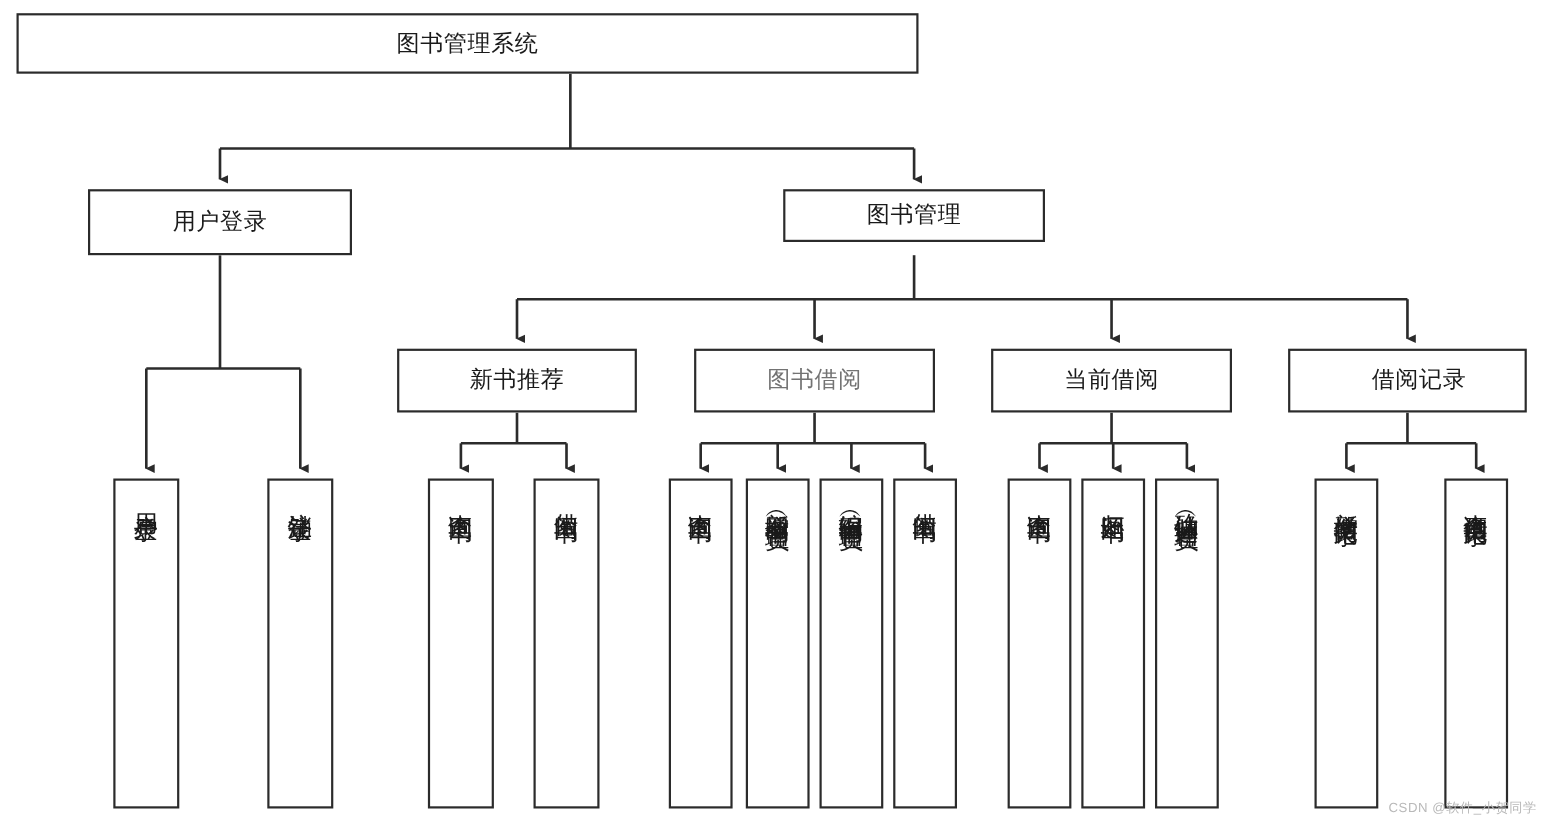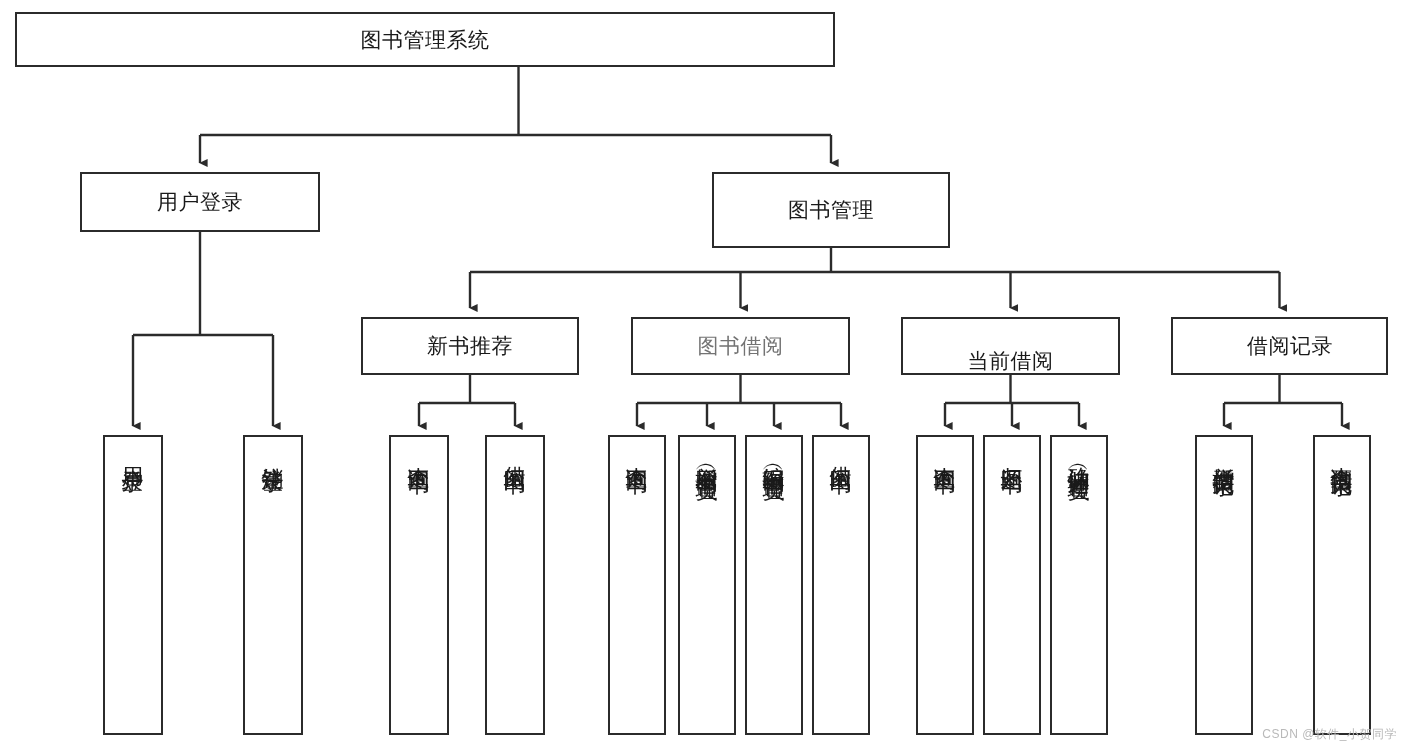--- a/index.html
+++ b/index.html
@@ -120,30 +120,30 @@
       </g>
   </svg>
 
   <div id="node-layer">
       <div class="node horiz" style="left: 15px; top: 12px; width: 820px; height: 55px; border-color: rgb(43, 43, 43); background: rgb(255, 255, 255); color: rgb(26, 26, 26);">
         <span class="label">图书管理系统</span>
       </div>
       <div class="node horiz" style="left: 80px; top: 172px; width: 240px; height: 60px; border-color: rgb(43, 43, 43); background: rgb(255, 255, 255); color: rgb(26, 26, 26);">
         <span class="label">用户登录</span>
       </div>
-      <div class="node horiz" style="left: 712px; top: 172px; width: 238px; height: 76px; border-color: rgb(43, 43, 43); background: rgb(255, 255, 255); color: rgb(26, 26, 26);">
+      <div class="node horiz" style="left: 712px; top: 172px; width: 238px; height: 48px; border-color: rgb(43, 43, 43); background: rgb(255, 255, 255); color: rgb(26, 26, 26);">
         <span class="label">图书管理</span>
       </div>
       <div class="node horiz" style="left: 361px; top: 317px; width: 218px; height: 58px; border-color: rgb(43, 43, 43); background: rgb(255, 255, 255); color: rgb(26, 26, 26);">
         <span class="label">新书推荐</span>
       </div>
       <div class="node horiz" style="left: 631px; top: 317px; width: 219px; height: 58px; border-color: rgb(43, 43, 43); background: rgb(255, 255, 255); color: #737373;">
         <span class="label">图书借阅</span>
       </div>
-      <div class="node horiz" style="left: 901px; top: 317px; width: 219px; height: 58px; border-color: rgb(43, 43, 43); background: rgb(255, 255, 255); color: rgb(26, 26, 26); align-items: flex-end;">
+      <div class="node horiz" style="left: 901px; top: 317px; width: 219px; height: 58px; border-color: rgb(43, 43, 43); background: rgb(255, 255, 255); color: rgb(26, 26, 26);">
         <span class="label">当前借阅</span>
       </div>
       <div class="node horiz" style="left: 1171px; top: 317px; width: 217px; height: 58px; border-color: rgb(43, 43, 43); background: rgb(255, 255, 255); color: rgb(26, 26, 26); padding-left: 21px;">
         <span class="label">借阅记录</span>
       </div>
       <div class="node vert" style="left: 103px; top: 435px; width: 60px; height: 300px; border-color: rgb(43, 43, 43); background: rgb(255, 255, 255); color: rgb(26, 26, 26);">
         <span class="label">用户登录</span>
       </div>
       <div class="node vert" style="left: 243px; top: 435px; width: 60px; height: 300px; border-color: rgb(43, 43, 43); background: rgb(255, 255, 255); color: rgb(26, 26, 26);">
         <span class="label">注销登录</span>

